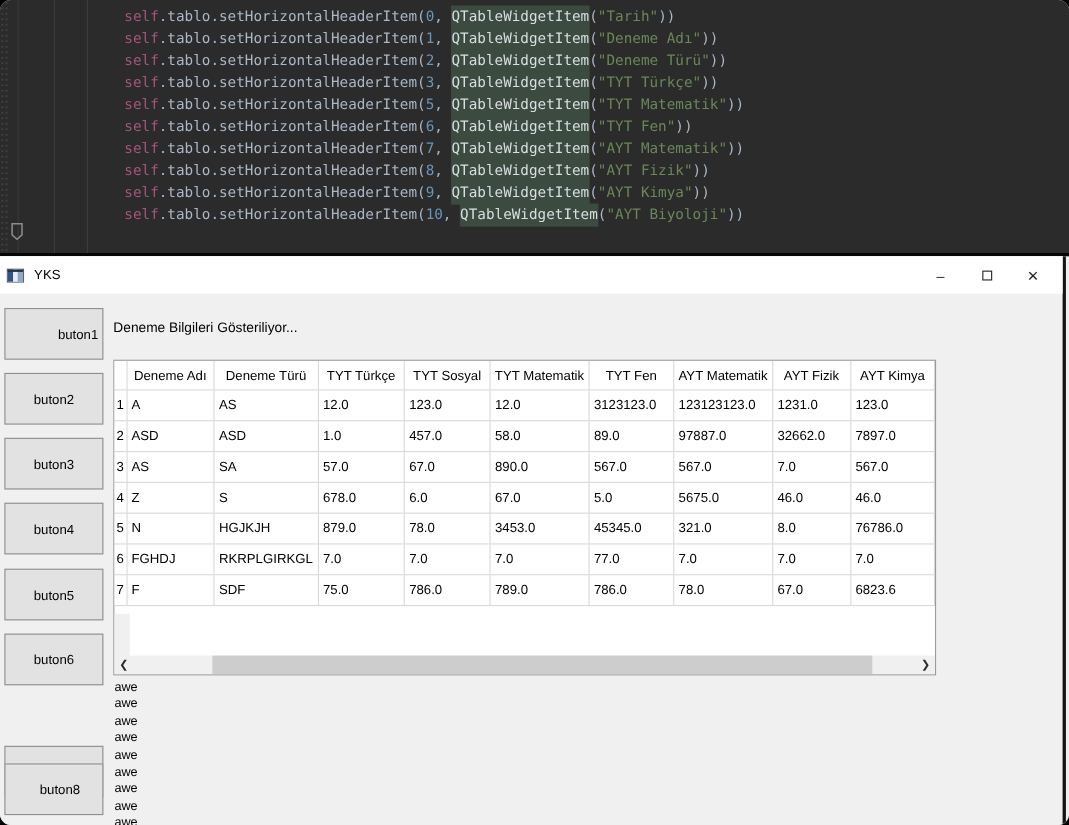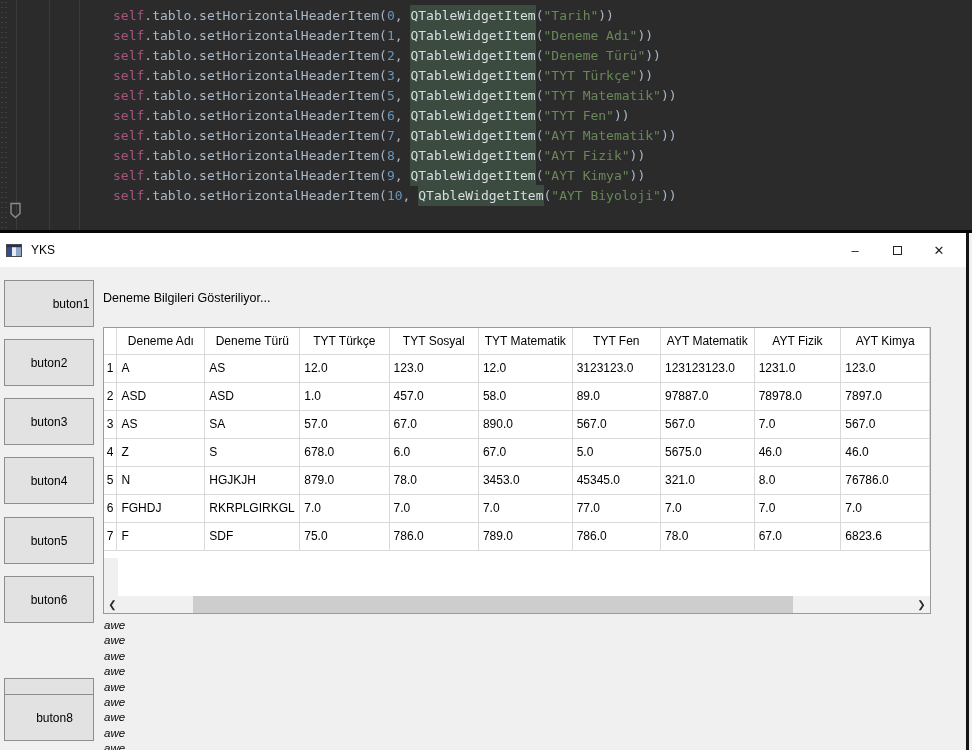--- a/index.html
+++ b/index.html
@@ -1,19 +1,19 @@
 <!DOCTYPE html>
 <html style="--editor-bg: #2b2b2b; --editor-current-line: #363636; --code-self: #a5567d; --code-plain: #a9b7c6; --code-number: #6897bb; --code-string: #6a8759; --code-class-text: #d8dee3; --code-class-highlight: #3c4b3f; --window-bg: #f0f0f0; --titlebar-bg: #ffffff; --button-bg: #e2e2e2; --button-border: #8e8e8e; --table-grid: #d9d9d9; --table-border: #9a9a9a; --scrollbar-track: #f0f0f0; --scrollbar-thumb: #cdcdcd;"><head>
 <meta charset="utf-8">
 <style>
   * { margin:0; padding:0; box-sizing:border-box; }
   html,body { background:#000; }
   .screen {
     position:relative; width:972px; height:750px; overflow:hidden;
-    font-family:"Liberation Sans", sans-serif; background:#f0f0f0;
+    font-family:"Liberation Sans", sans-serif; background:#f0f0f0;border-radius:10px;
   }
 
   
   .editor {
     position:absolute; left:0; top:0; width:972px; height:230px;
     background:var(--editor-bg); overflow:hidden;
     font-family:"DejaVu Sans Mono", monospace; font-size:13px;
   }
   .gutter-dots {
     position:absolute; left:0; top:0; bottom:0; width:9px;
@@ -54,21 +54,21 @@
 
   .buton {
     position:absolute; left:4px; width:90px; height:47px;
     background:var(--button-bg); border:1px solid var(--button-border);
     font-family:"Liberation Sans", sans-serif; font-size:12px; color:#000;
   }
 
   .status { position:absolute; left:103px; top:58px; font-size:12.5px; color:#000; line-height:14px; }
 
   .tablewrap {
-    position:absolute; left:103px; top:94px; width:828px; height:287px;
+    position:absolute; left:103px; top:94px; width:748px; height:287px;
     background:#fff; border:1px solid var(--table-border); overflow:hidden;
   }
   .dtable { border-collapse:collapse; table-layout:fixed; font-size:12px; color:#000; }
   .dtable th, .dtable td {
     border-right:1px solid var(--table-grid); border-bottom:1px solid var(--table-grid);
     font-weight:400; white-space:nowrap; overflow:hidden; background:#fff;
   }
   .dtable thead th { height:26px; text-align:center; padding:0 2px; }
   .dtable tbody th { height:28px; text-align:center; padding:0 1px; }
   .dtable tbody td { height:28px; text-align:left; padding:0 4px; }
@@ -81,21 +81,21 @@
   .scroll-arrow {
     position:absolute; top:0; width:17px; height:17px; display:flex;
     align-items:center; justify-content:center; font-size:10px; color:#2b2b2b;
     font-family:"DejaVu Sans", sans-serif;
   }
   .scroll-arrow.left { left:0; }
   .scroll-arrow.right { right:0; }
   .scroll-thumb { position:absolute; left:89px; top:0; width:600px; height:17px; background:var(--scrollbar-thumb); }
 
   .console { position:absolute; left:104px; top:385px; width:300px; font-size:11.5px; color:#000; }
-  .console-line { line-height:15.4px;font-style:italic; }
+  .console-line { line-height:15.4px; }
 </style>
 </head>
 <body>
 
 <div class="screen">
 
   <div class="editor">
     <div class="gutter-dots"></div>
     <div class="indent-guide ig1"></div>
     <div class="indent-guide ig2"></div>
@@ -199,21 +199,21 @@
             </tr>
             <tr>
               <th>2</th>
               <td>ASD</td>
               <td>ASD</td>
               <td>1.0</td>
               <td>457.0</td>
               <td>58.0</td>
               <td>89.0</td>
               <td>97887.0</td>
-              <td>78978.0</td>
+              <td>32662.0</td>
               <td>7897.0</td>
             </tr>
             <tr>
               <th>3</th>
               <td>AS</td>
               <td>SA</td>
               <td>57.0</td>
               <td>67.0</td>
               <td>890.0</td>
               <td>567.0</td>

